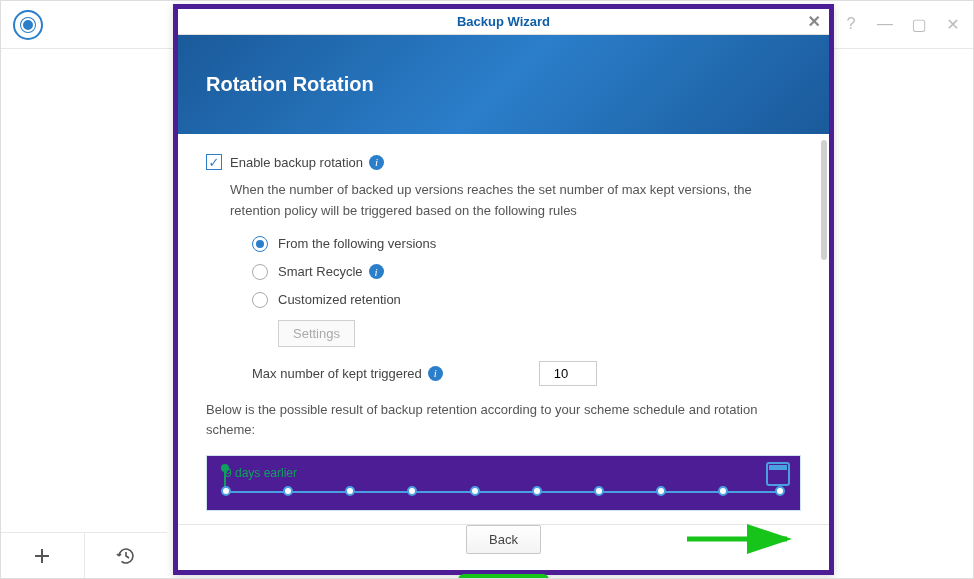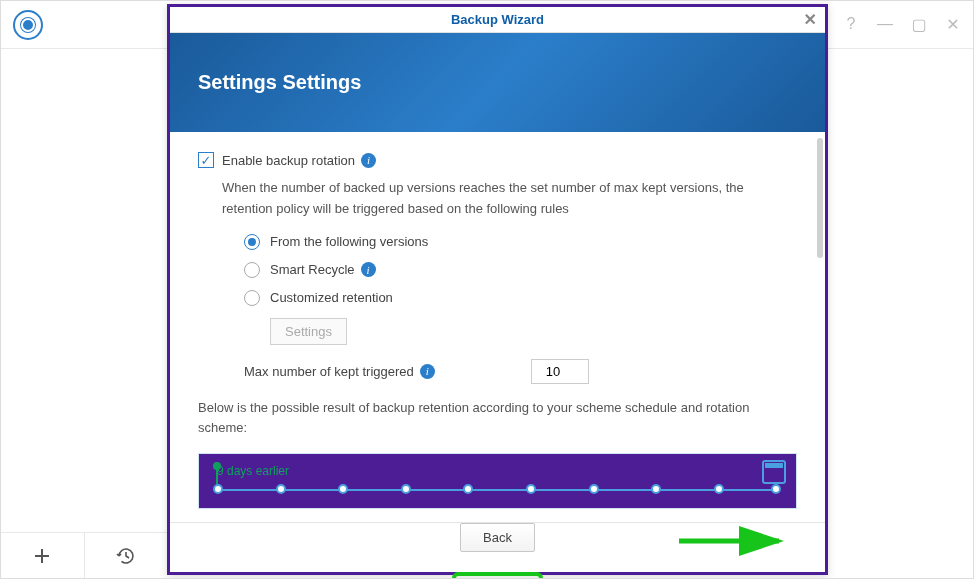--- a/index.html
+++ b/index.html
@@ -63,25 +63,25 @@
       justify-content: center;
       color: #555;
       font-size: 22px;
       cursor: pointer;
     }
     .bottom-btn + .bottom-btn { border-left: 1px solid #e8e8e8; }
 
     .dialog {
       position: absolute;
       top: 3px;
-      left: 166px;
+      left: 172px;
       width: 661px;
       height: 571px;
       background: #fff;
-      border: 3px solid #4c1d95;
+      border: 5px solid #4c1d95;
       box-shadow: 0 2px 8px rgba(0,0,0,0.15);
     }
     .dialog-header {
       height: 26px;
       display: flex;
       align-items: center;
       justify-content: center;
       position: relative;
       border-bottom: 1px solid #e0e0e0;
       color: #0f5ea8;
@@ -306,21 +306,21 @@
       </svg>
   </div>
 </div>
 
 <div class="dialog">
   <div class="dialog-header">
     <span>Backup Wizard</span>
     <span class="dialog-close">✕</span>
   </div>
   <div class="banner">
-    <h1>Settings Settings</h1>
+    <h1>Rotation Rotation</h1>
   </div>
   <div class="content">
     <div class="scrollbar-track"></div>
 
     <div class="row">
       <div class="checkbox">✓</div>
       <span>Enable backup rotation</span>
       <span class="info-icon">i</span>
     </div>
 

